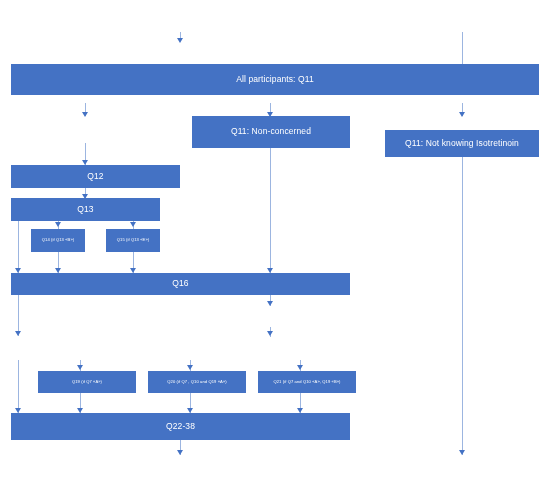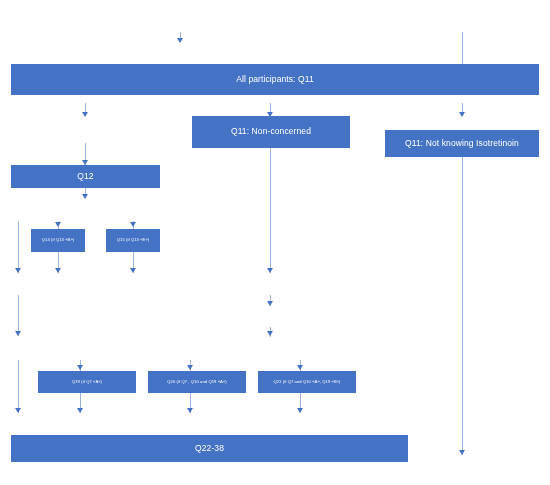--- a/index.html
+++ b/index.html
@@ -129,32 +129,34 @@
 
 
 
   <div class="node big" style="left:11px; top:64px; width:528px; height:31px;">All participants: Q11</div>
 
 
   <div class="node big" style="left:192px; top:116px; width:158px; height:32px;">Q11: Non-concerned</div>
 
   <div class="node big" style="left:385px; top:116px; width:154px; height:27px;margin-top:14px;">Q11: Not knowing Isotretinoin</div>
 
-  <div class="node big" style="left:11px; top:165px; width:149px; height:23px;">Q12</div>
+  <div class="node big" style="left:11px; top:165px; width:169px; height:23px;">Q12</div>
 
+  <div class="node big" style="left:11px; top:198px; width:149px; height:23px;">Q13</div>
 
   <div class="node small" style="left:31px; top:229px; width:54px; height:23px;">Q14 (if Q13 «B»)</div>
 
   <div class="node small" style="left:106px; top:229px; width:54px; height:23px;">Q15 (if Q13 «E»)</div>
 
+  <div class="node big" style="left:11px; top:273px; width:339px; height:22px;">Q16</div>
 
 
 
   <div class="node small" style="left:38px; top:371px; width:98px; height:22px;">Q19 (if Q7 «A»)</div>
 
   <div class="node small" style="left:148px; top:371px; width:98px; height:22px;">Q20 (if Q7 , Q10 and Q19 «A»)</div>
 
   <div class="node small" style="left:258px; top:371px; width:98px; height:22px;">Q21 (if Q7 and Q10 «A», Q19 «B»)</div>
 
-  <div class="node big" style="left:11px; top:435px; width:397px; height:27px;">Q22-38</div>
+  <div class="node big" style="left:11px; top:413px; width:339px; height:27px;">Q22-38</div>
 
 
 </div>
 
 </body></html>

